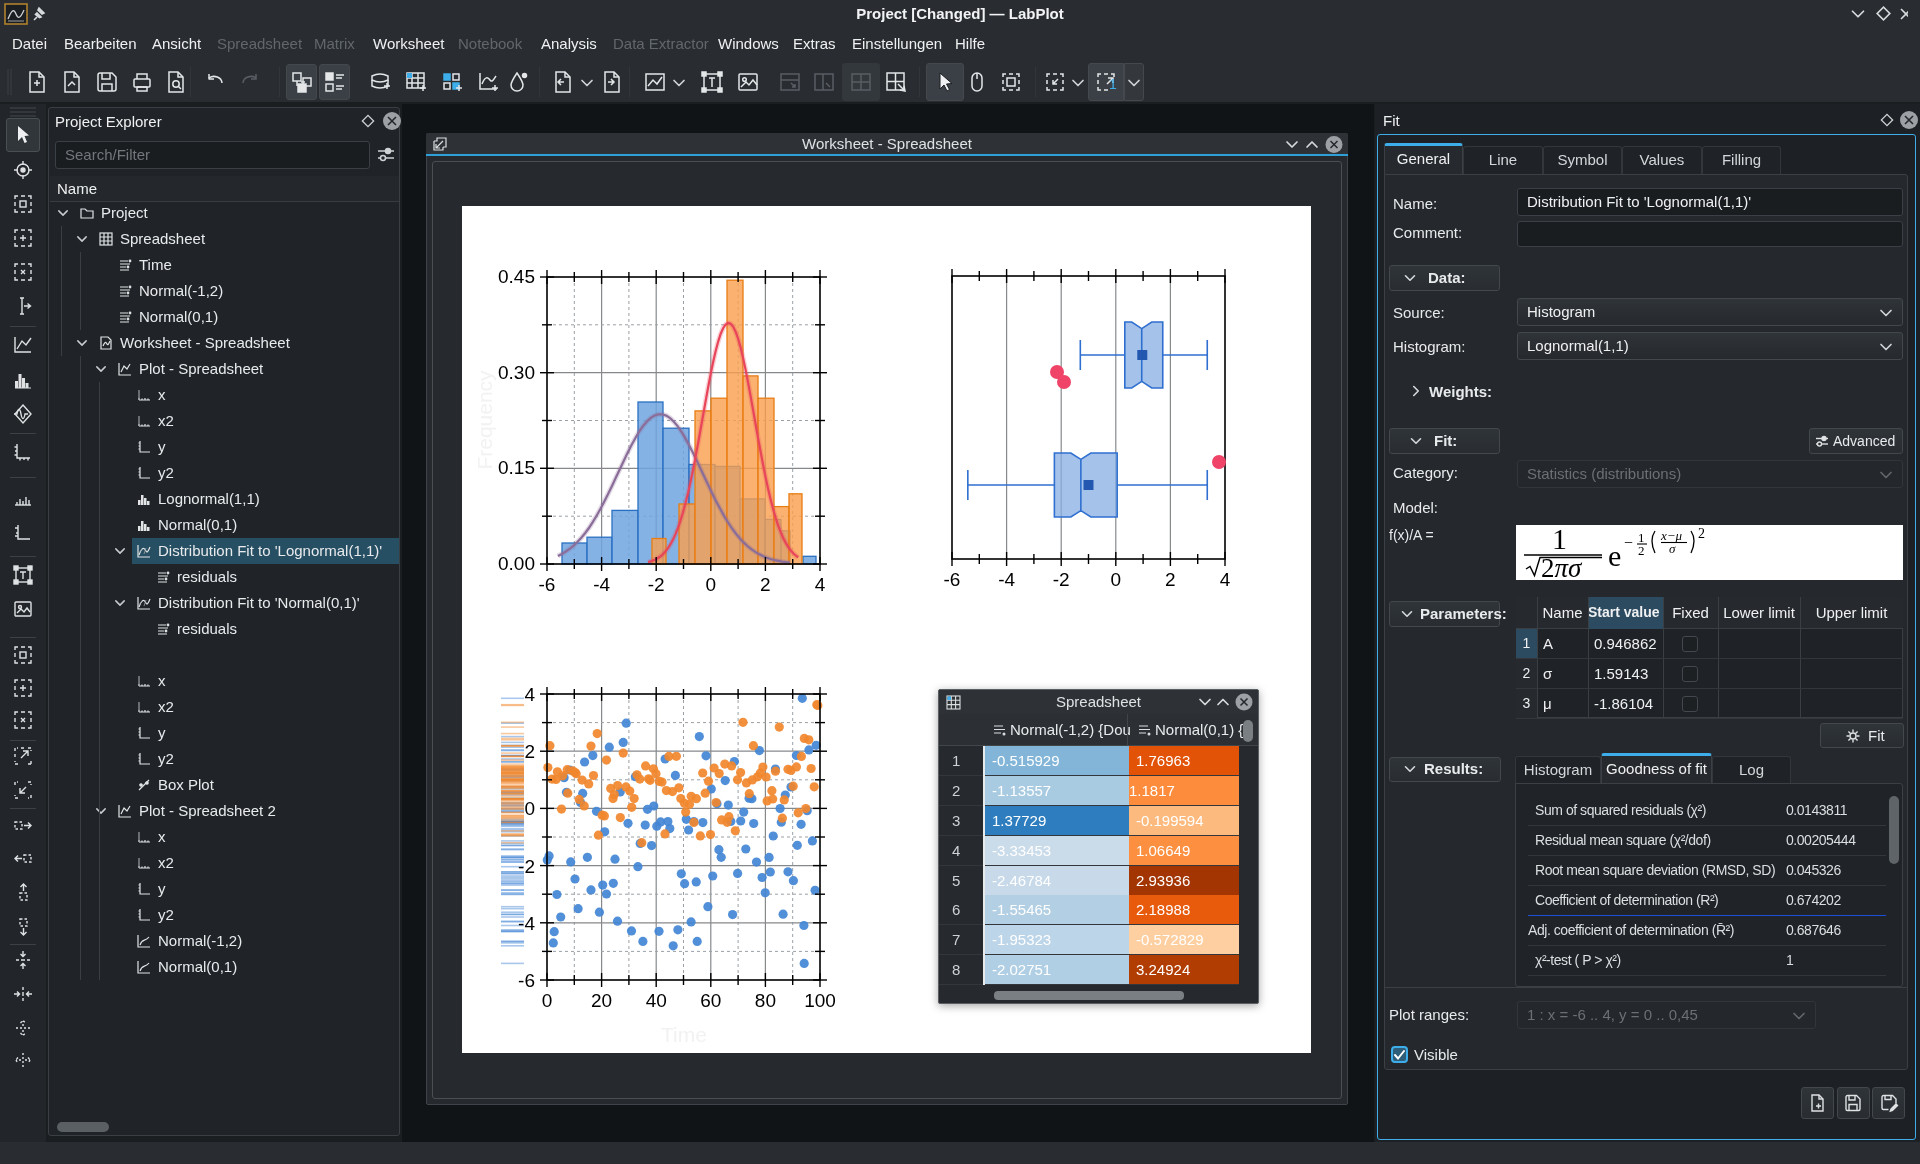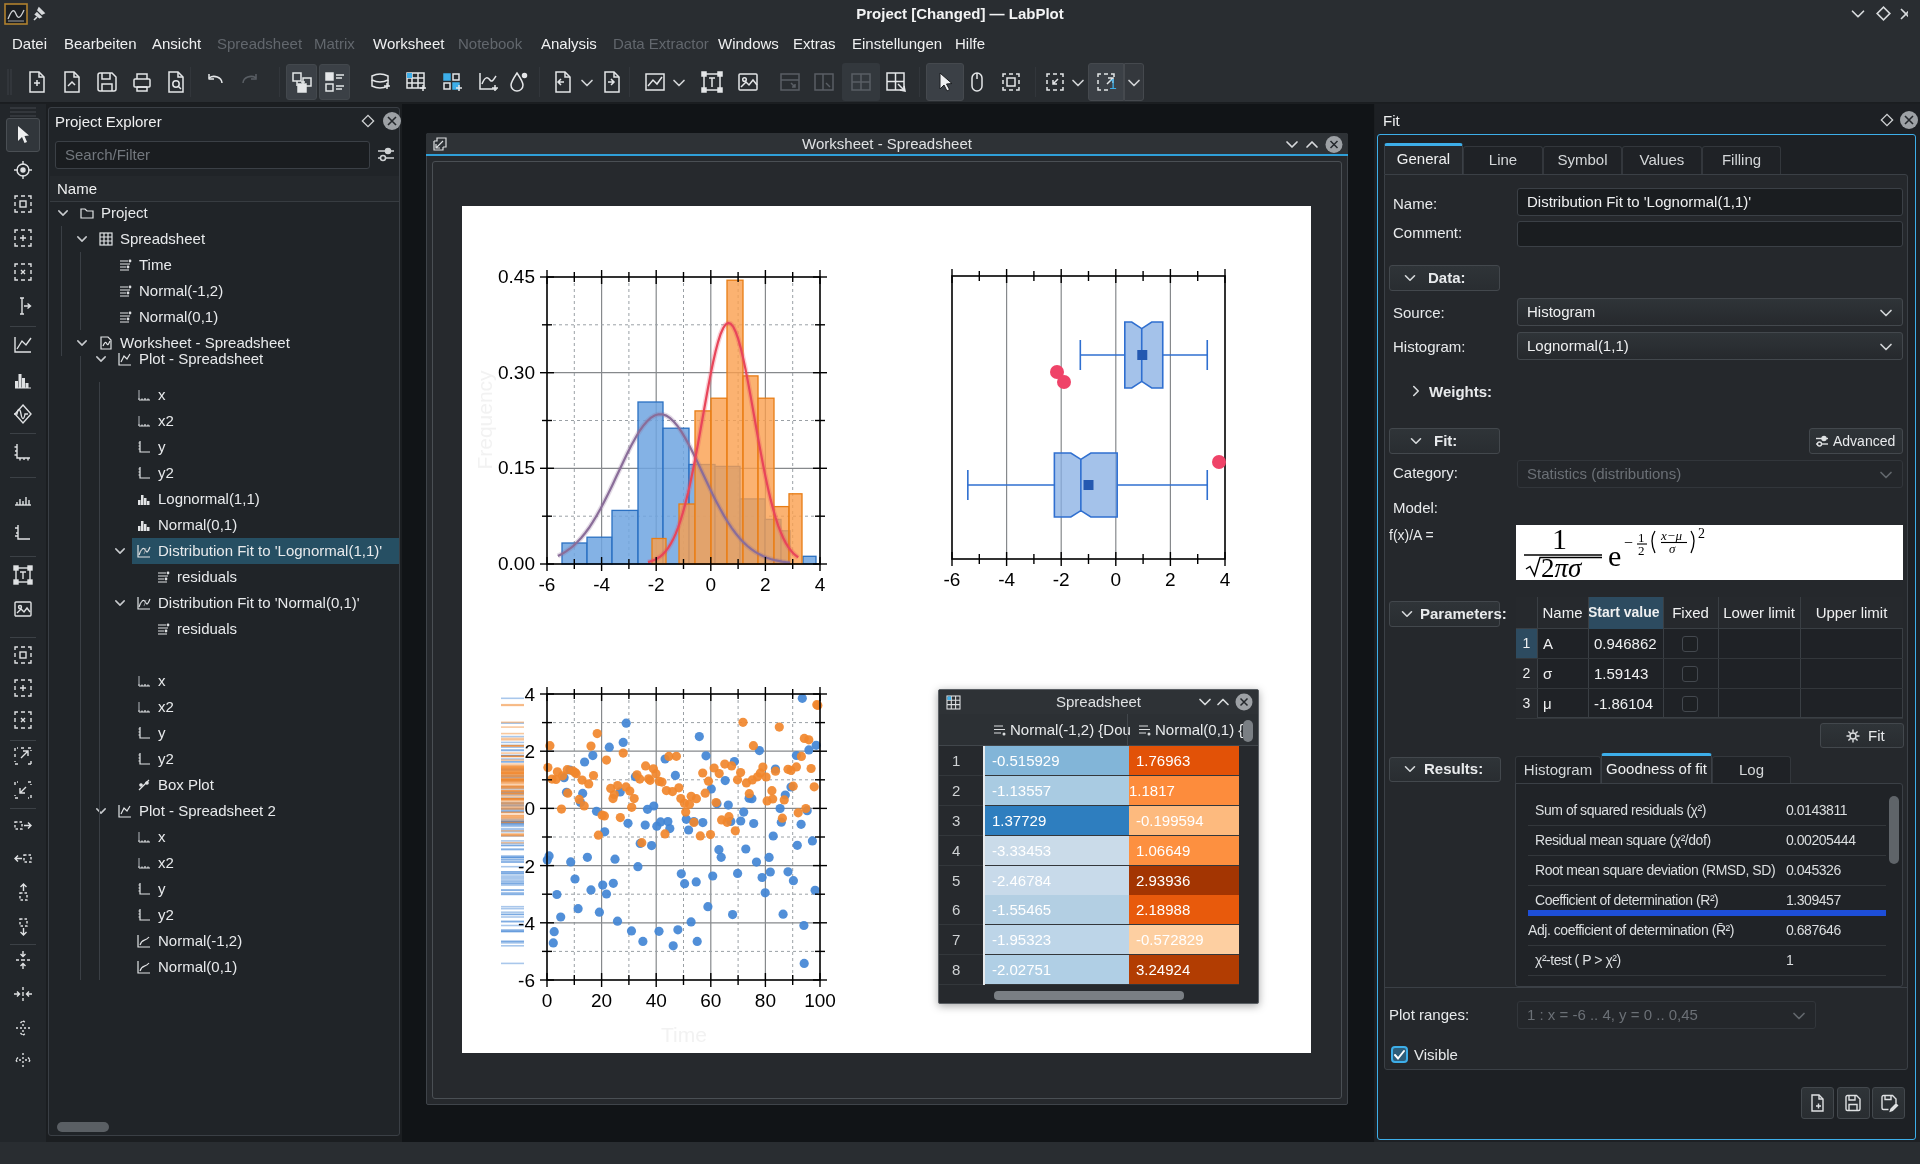--- a/index.html
+++ b/index.html
@@ -551,21 +551,21 @@
         <path d="M1.7999999999999998 3.9 L6 8.1 L10.2 3.9" stroke="#c8cbce" stroke-width="1.5" fill="none" stroke-linecap="round" stroke-linejoin="round"></path>
       </svg>
       <svg class="abs" style="left:48px;top:5px;" width="16" height="16" viewBox="0 0 16 16">
         <g style="stroke:#e2e4e6;stroke-width:1.2;fill:none;">
           <path d="M3 2 h7 l3 3 v9 H3 z"></path>
           <path d="M5 11 C7 6,8 7,9 9 C10 11,11 8,12 6"></path>
         </g>
       </svg>
       <span class="abs" style="left:70px;">Worksheet - Spreadsheet</span>
     </div>
-    <div class="row" style="top:238px;padding-left:43px;">
+    <div class="row" style="top:248px;padding-left:43px;">
       <svg class="abs" style="left:45px;top:7px;" width="12" height="12" viewBox="0 0 12 12">
         <path d="M1.7999999999999998 3.9 L6 8.1 L10.2 3.9" stroke="#c8cbce" stroke-width="1.5" fill="none" stroke-linecap="round" stroke-linejoin="round"></path>
       </svg>
       <svg class="abs" style="left:67px;top:5px;" width="16" height="16" viewBox="0 0 16 16">
         <g style="stroke:#e2e4e6;stroke-width:1.2;fill:none;">
           <path d="M2 2 v12 h12"></path>
           <path d="M4 11 L7 5 L10 8 L13 3"></path>
         </g>
       </svg>
       <span class="abs" style="left:89px;">Plot - Spreadsheet</span>
@@ -1620,21 +1620,21 @@
       <path d="M1.5 3.75 L6 8.25 L10.5 3.75" stroke="#d7dadc" stroke-width="1.6" fill="none" stroke-linecap="round" stroke-linejoin="round"></path>
     </svg>
     <div class="lbl" style="left:49px;top:656px;font-weight:bold;">Results:</div>
     <div class="abs" style="left:140px;top:652px;width:86px;height:28px;background:#1f2226;border:1px solid #33373c;border-bottom:none;border-radius:3px 3px 0 0;text-align:center;font-size:15px;line-height:25px;color:#d4d7d9;">Histogram</div>
     <div class="abs" style="left:226px;top:649px;width:111px;height:31px;background:#26292d;border:1px solid #3b4046;border-bottom:none;border-top:3px solid #3daee9;border-radius:3px 3px 0 0;text-align:center;font-size:15px;line-height:26px;">Goodness of fit</div>
     <div class="abs" style="left:337px;top:652px;width:79px;height:28px;background:#1f2226;border:1px solid #33373c;border-bottom:none;border-radius:3px 3px 0 0;text-align:center;font-size:15px;line-height:25px;color:#d4d7d9;">Log</div>
     <div class="abs" style="left:140px;top:679px;width:388px;height:204px;background:#202327;border:1px solid #3b4046;border-radius:0 3px 3px 3px;"></div>
     <div class="abs" style="left:153px;top:692px;width:358px;height:30px;border-bottom:1px solid #33373b;font-size:14px;line-height:29px;color:#dcdfe1;letter-spacing:-0.45px;white-space:nowrap;"><span style="margin-left:7px;">Sum of squared residuals (χ²)</span><span style="position:absolute;left:258px;">0.0143811</span></div>
     <div class="abs" style="left:153px;top:722px;width:358px;height:30px;border-bottom:1px solid #33373b;font-size:14px;line-height:29px;color:#dcdfe1;letter-spacing:-0.45px;white-space:nowrap;"><span style="margin-left:7px;">Residual mean square (χ²/dof)</span><span style="position:absolute;left:258px;">0.00205444</span></div>
     <div class="abs" style="left:153px;top:752px;width:358px;height:30px;border-bottom:1px solid #33373b;font-size:14px;line-height:29px;color:#dcdfe1;letter-spacing:-0.45px;white-space:nowrap;"><span style="margin-left:7px;">Root mean square deviation (RMSD, SD)</span><span style="position:absolute;left:258px;">0.045326</span></div>
-    <div class="abs" style="left:153px;top:782px;width:358px;height:30px;border-bottom:6px solid #1d4ed8;font-size:14px;line-height:29px;color:#dcdfe1;letter-spacing:-0.45px;white-space:nowrap;"><span style="margin-left:7px;">Coefficient of determination (R²)</span><span style="position:absolute;left:258px;">1.309457</span></div>
+    <div class="abs" style="left:153px;top:782px;width:358px;height:30px;border-bottom:1px solid #1d4ed8;font-size:14px;line-height:29px;color:#dcdfe1;letter-spacing:-0.45px;white-space:nowrap;"><span style="margin-left:7px;">Coefficient of determination (R²)</span><span style="position:absolute;left:258px;">0.674202</span></div>
     <div class="abs" style="left:153px;top:812px;width:358px;height:30px;border-bottom:1px solid #33373b;font-size:14px;line-height:29px;color:#dcdfe1;letter-spacing:-0.45px;white-space:nowrap;"><span style="">Adj. coefficient of determination (R̄²)</span><span style="position:absolute;left:258px;">0.687646</span></div>
     <div class="abs" style="left:153px;top:842px;width:358px;height:30px;border-bottom:1px solid #33373b;font-size:14px;line-height:29px;color:#dcdfe1;letter-spacing:-0.45px;white-space:nowrap;"><span style="margin-left:7px;">χ²-test ( P &gt; χ²)</span><span style="position:absolute;left:258px;">1</span></div>
     <div class="abs" style="left:514px;top:692px;width:10px;height:68px;background:#5f6469;border-radius:5px;"></div>
     <div class="abs" style="left:10px;top:883px;width:522px;height:1px;background:#3b4046;"></div>
     <div class="lbl" style="left:14px;top:902px;">Plot ranges:</div>
     <div class="combo combodis" style="left:142px;top:897px;width:299px;">1 : x = -6 .. 4, y = 0 .. 0,45<svg class="abs" style="right:8px;top:6px;" width="16" height="16" viewBox="0 0 16 16">
         <path d="M3 5.5 L8 10.5 L13 5.5" stroke="#62676c" stroke-width="1.7" fill="none" stroke-linecap="round" stroke-linejoin="round"></path>
       </svg></div>
     <div class="abs" style="left:16px;top:942px;width:17px;height:17px;background:#2e5d79;border:2px solid #3daee9;border-radius:4px;"></div>
     <svg class="abs" style="left:18px;top:944px;" width="13" height="13" viewBox="0 0 13 13">

